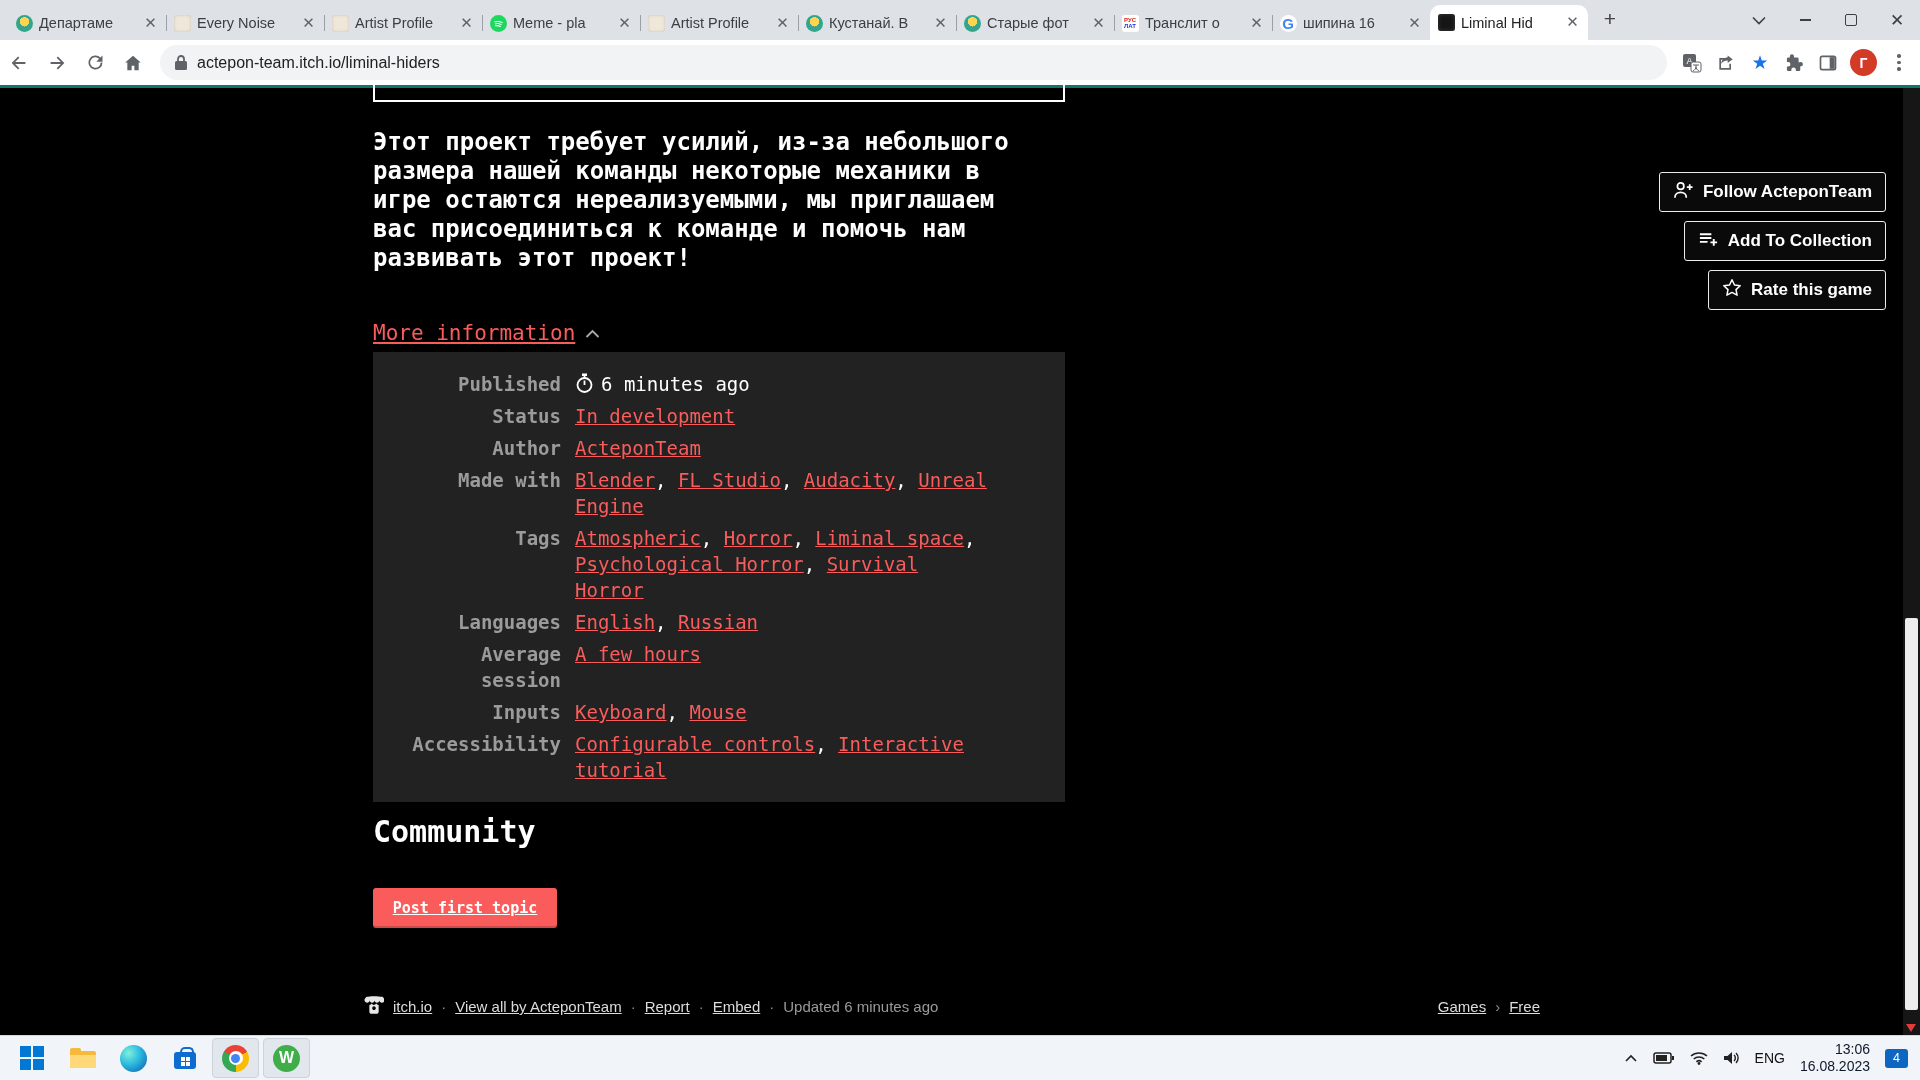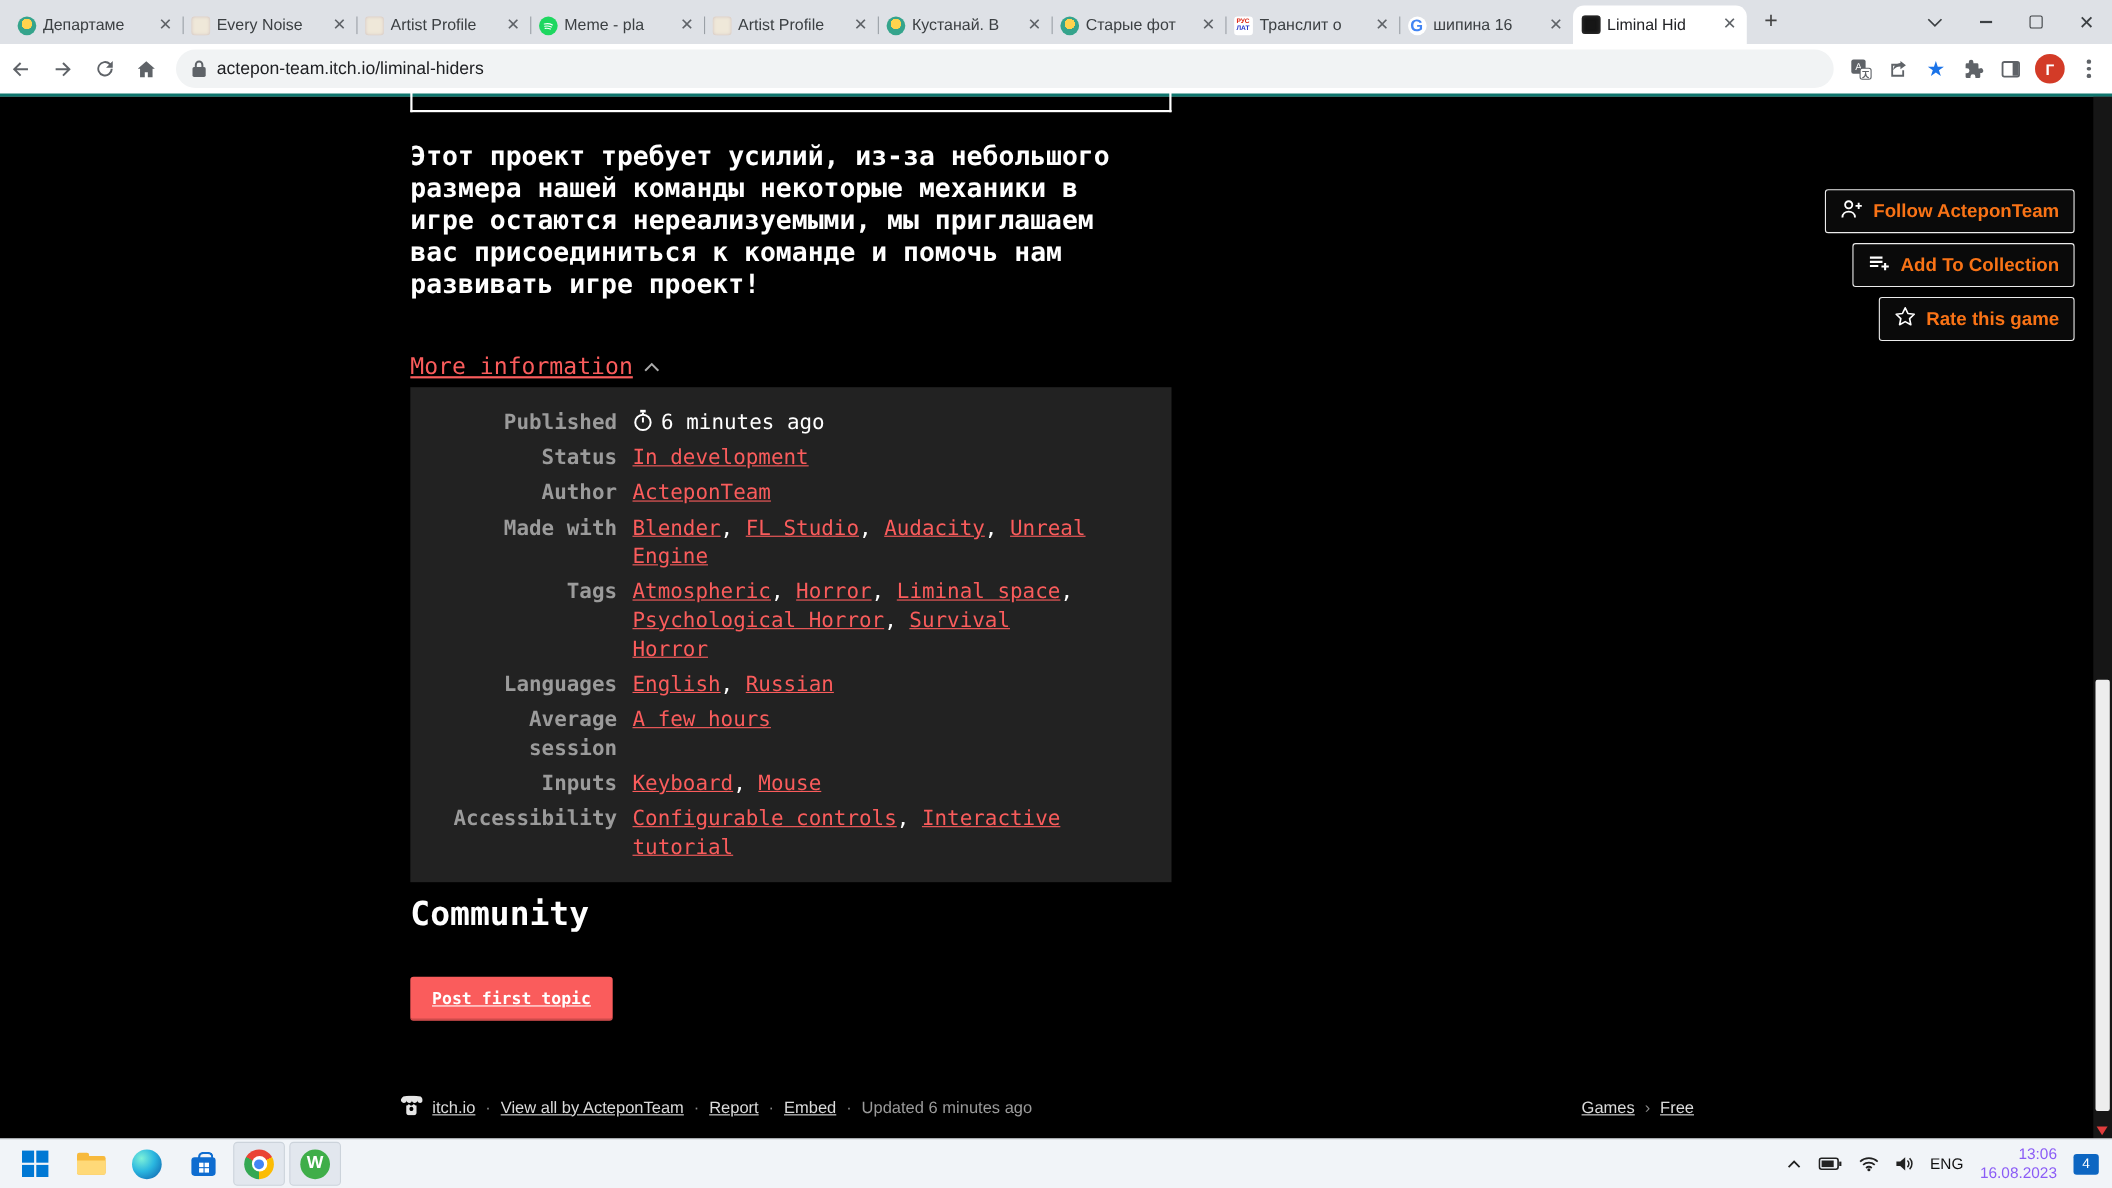--- a/index.html
+++ b/index.html
@@ -51,21 +51,21 @@
   .moreinfo{position:absolute;left:373px;top:233px;font-size:21px;display:flex;align-items:center;gap:10px;}
   a.rlink{color:#fa5c5c;text-decoration:underline;cursor:pointer;}
   .infobox{position:absolute;left:373px;top:264px;width:692px;box-sizing:border-box;background:#222;padding:16px 0 16px 18px;font-size:19px;line-height:26px;}
   .irow{display:flex;padding:3px 0;}
   .ilbl{width:170px;flex:none;text-align:right;color:#9b9b9b;font-weight:bold;}
   .ival{width:418px;flex:none;margin-left:14px;color:#fff;}
   .sep{color:#fff;}
   .stopwatch{margin-right:7px;vertical-align:-3px;}
 
   .actions{position:absolute;right:34px;top:84px;display:flex;flex-direction:column;align-items:flex-end;gap:9px;}
-  .actbtn{height:38px;display:flex;align-items:center;gap:9px;padding:0 13px;background:#0a0a0a;border:1px solid #ececec;border-radius:3px;color:#f97316;font:bold 17px "Liberation Sans",sans-serif;white-space:nowrap;}
+  .actbtn{height:38px;display:flex;align-items:center;gap:9px;padding:0 13px;background:#0a0a0a;border:1px solid #ececec;border-radius:3px;color:#ffffff;font:bold 17px "Liberation Sans",sans-serif;white-space:nowrap;}
 
   .community{position:absolute;left:373px;top:726px;font-size:30px;font-weight:bold;color:#fff;}
   .postbtn{position:absolute;left:373px;top:800px;width:184px;height:40px;background:#fa5c5c;border-radius:3px;color:#fff;font:bold 15px "DejaVu Sans Mono",monospace;display:flex;align-items:center;justify-content:center;box-shadow:inset 0 -2px 0 rgba(0,0,0,.18);text-decoration:underline;}
 
   .footer{position:absolute;left:364px;top:908px;width:1176px;display:flex;justify-content:space-between;align-items:center;font:15px "Liberation Sans",sans-serif;color:#bdbdbd;}
   .fgroup{display:flex;align-items:center;gap:9px;}
   .flink{color:#dcdcdc;text-decoration:underline;}
   .fupd{color:#9a9a9a;}
   .fsep{color:#8a8a8a;}
 
@@ -89,21 +89,21 @@
   .ic-store .bag{position:absolute;left:1px;top:6px;width:22px;height:17px;background:#0e6cd0;border-radius:3px;}
   .ic-store .hdl{position:absolute;left:7px;top:1px;width:10px;height:8px;border:2px solid #0e6cd0;border-bottom:none;border-radius:5px 5px 0 0;}
   .ic-store .win{position:absolute;left:8px;top:11px;display:grid;grid-template-columns:4px 4px;grid-template-rows:4px 4px;gap:1px;}
   .ic-store .win i{background:#fff;}
   .ic-chrome{position:relative;width:27px;height:27px;border-radius:50%;background:conic-gradient(from -60deg,#ea4335 0 120deg,#fbbc04 120deg 240deg,#34a853 240deg 360deg);}
   .ic-chrome .w{position:absolute;left:6.5px;top:6.5px;width:14px;height:14px;border-radius:50%;background:#fff;}
   .ic-chrome .c{position:absolute;left:9px;top:9px;width:9px;height:9px;border-radius:50%;background:#4285f4;}
   .ic-wps{width:27px;height:27px;border-radius:50%;background:#3fae49;color:#fff;font:bold 16px "Liberation Sans",sans-serif;display:flex;align-items:center;justify-content:center;}
   .tray{margin-left:auto;display:flex;align-items:center;gap:15px;padding-right:12px;color:#1b1b1b;}
   .lang{font-size:14px;color:#111;}
-  .clock{text-align:right;font-size:14px;line-height:17px;color:#8b5cf6;}
+  .clock{text-align:right;font-size:14px;line-height:17px;color:#0f172a;}
   .badge{min-width:19px;height:19px;border-radius:3px;background:#0d66c2;color:#fff;font-size:12.5px;display:flex;align-items:center;justify-content:center;padding:0 2px;}
 </style>
 </head>
 <body>
 
 <div class="screen">
 
   <div class="tabbar">
     <div id="tabstrip">
         <div class="tab">
@@ -279,21 +279,21 @@
     </div>
   </div>
 
   <div class="content">
     <div class="remnant"></div>
     <div class="para" id="para">
         <div>Этот проект требует усилий, из-за небольшого</div>
         <div>размера нашей команды некоторые механики в</div>
         <div>игре остаются нереализуемыми, мы приглашаем</div>
         <div>вас присоединиться к команде и помочь нам</div>
-        <div>развивать игре проект!</div>
+        <div>развивать этот проект!</div>
       </div>
 
     <div class="moreinfo">
       <a class="rlink">More information</a>
       <svg width="15" height="9" viewBox="0 0 15 9">
           <path d="M1.5 8l6-6 6 6" stroke="#aaa" stroke-width="1.8" fill="none"></path>
         </svg>
     </div>
 
     <div class="infobox" id="infobox">

